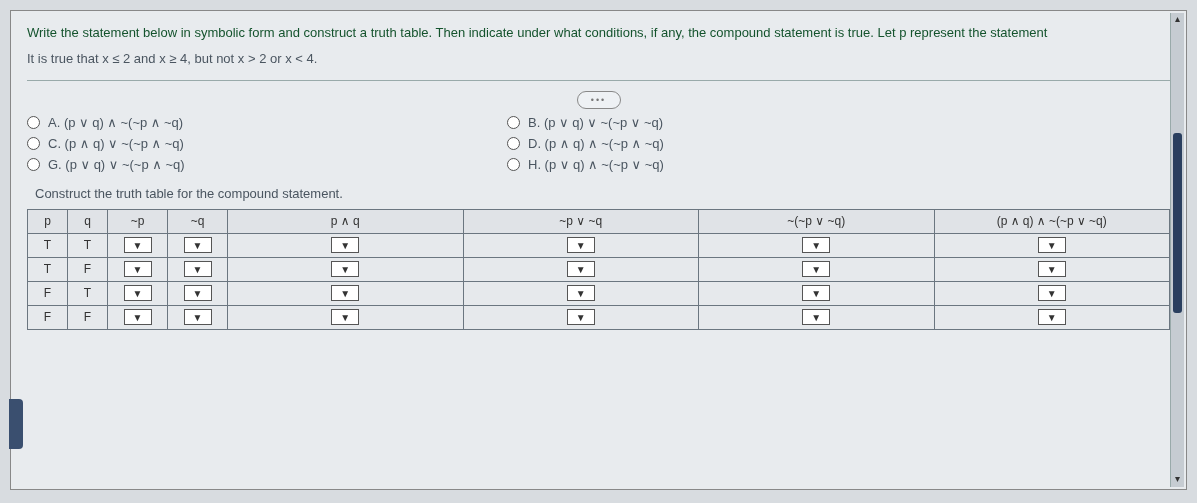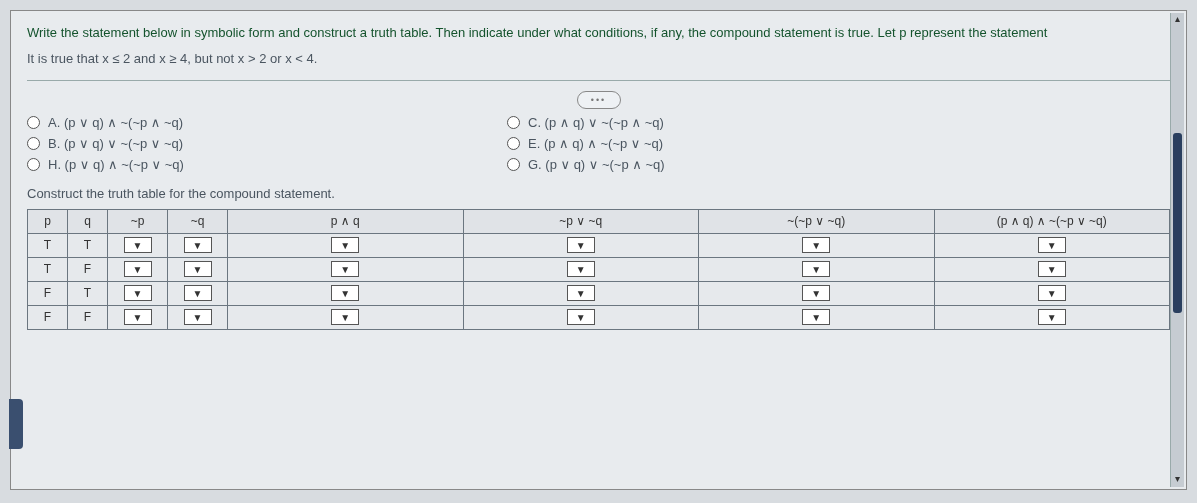--- a/index.html
+++ b/index.html
@@ -41,21 +41,21 @@
     grid-template-columns: 1fr 1fr;
     gap: 6px 60px;
     margin-bottom: 14px;
     max-width: 900px;
   }
   .opt { display: flex; align-items: center; gap: 8px; color: #4a5560; text-align: right; }
   .radio {
     width: 13px; height: 13px; border: 1px solid #555;
     border-radius: 50%; background: #fff; flex: none;
   }
-  .construct { color: #4a5560; margin: 10px 0 8px 0; }
+  .construct { color: #4a5560; margin: 10px 0 8px 8px; }
   table {
     border-collapse: collapse;
     width: 100%;
     table-layout: fixed;
   }
   th, td {
     border: 1px solid #6b7680;
     padding: 3px 4px;
     text-align: center;
     background: #e6e9ec;
@@ -127,37 +127,37 @@
   <div class="pill">•••</div>
 
 
   <div class="options">
     <div class="opt">
       <span class="radio"></span>
       <span>A.  (p ∨ q) ∧ ~(~p ∧ ~q)</span>
     </div>
     <div class="opt">
       <span class="radio"></span>
+      <span>B.  (p ∨ q) ∨ ~(~p ∨ ~q)</span>
+    </div>
+    <div class="opt">
+      <span class="radio"></span>
       <span>C.  (p ∧ q) ∨ ~(~p ∧ ~q)</span>
     </div>
     <div class="opt">
       <span class="radio"></span>
-      <span>B.  (p ∨ q) ∨ ~(~p ∨ ~q)</span>
-    </div>
-    <div class="opt">
-      <span class="radio"></span>
-      <span>E.  (p ∧ q) ∧ ~(~p ∨ ~q)</span>
+      <span>D.  (p ∧ q) ∧ ~(~p ∧ ~q)</span>
+    </div>
+    <div class="opt">
+      <span class="radio"></span>
+      <span>G.  (p ∨ q) ∨ ~(~p ∧ ~q)</span>
     </div>
     <div class="opt">
       <span class="radio"></span>
       <span>H.  (p ∨ q) ∧ ~(~p ∨ ~q)</span>
-    </div>
-    <div class="opt">
-      <span class="radio"></span>
-      <span>G.  (p ∨ q) ∨ ~(~p ∧ ~q)</span>
     </div>
   </div>
 
   <div class="construct">Construct the truth table for the compound statement.</div>
 
   <table>
     <colgroup>
       <col class="col-narrow">
         <col class="col-narrow">
       <col class="col-med">

